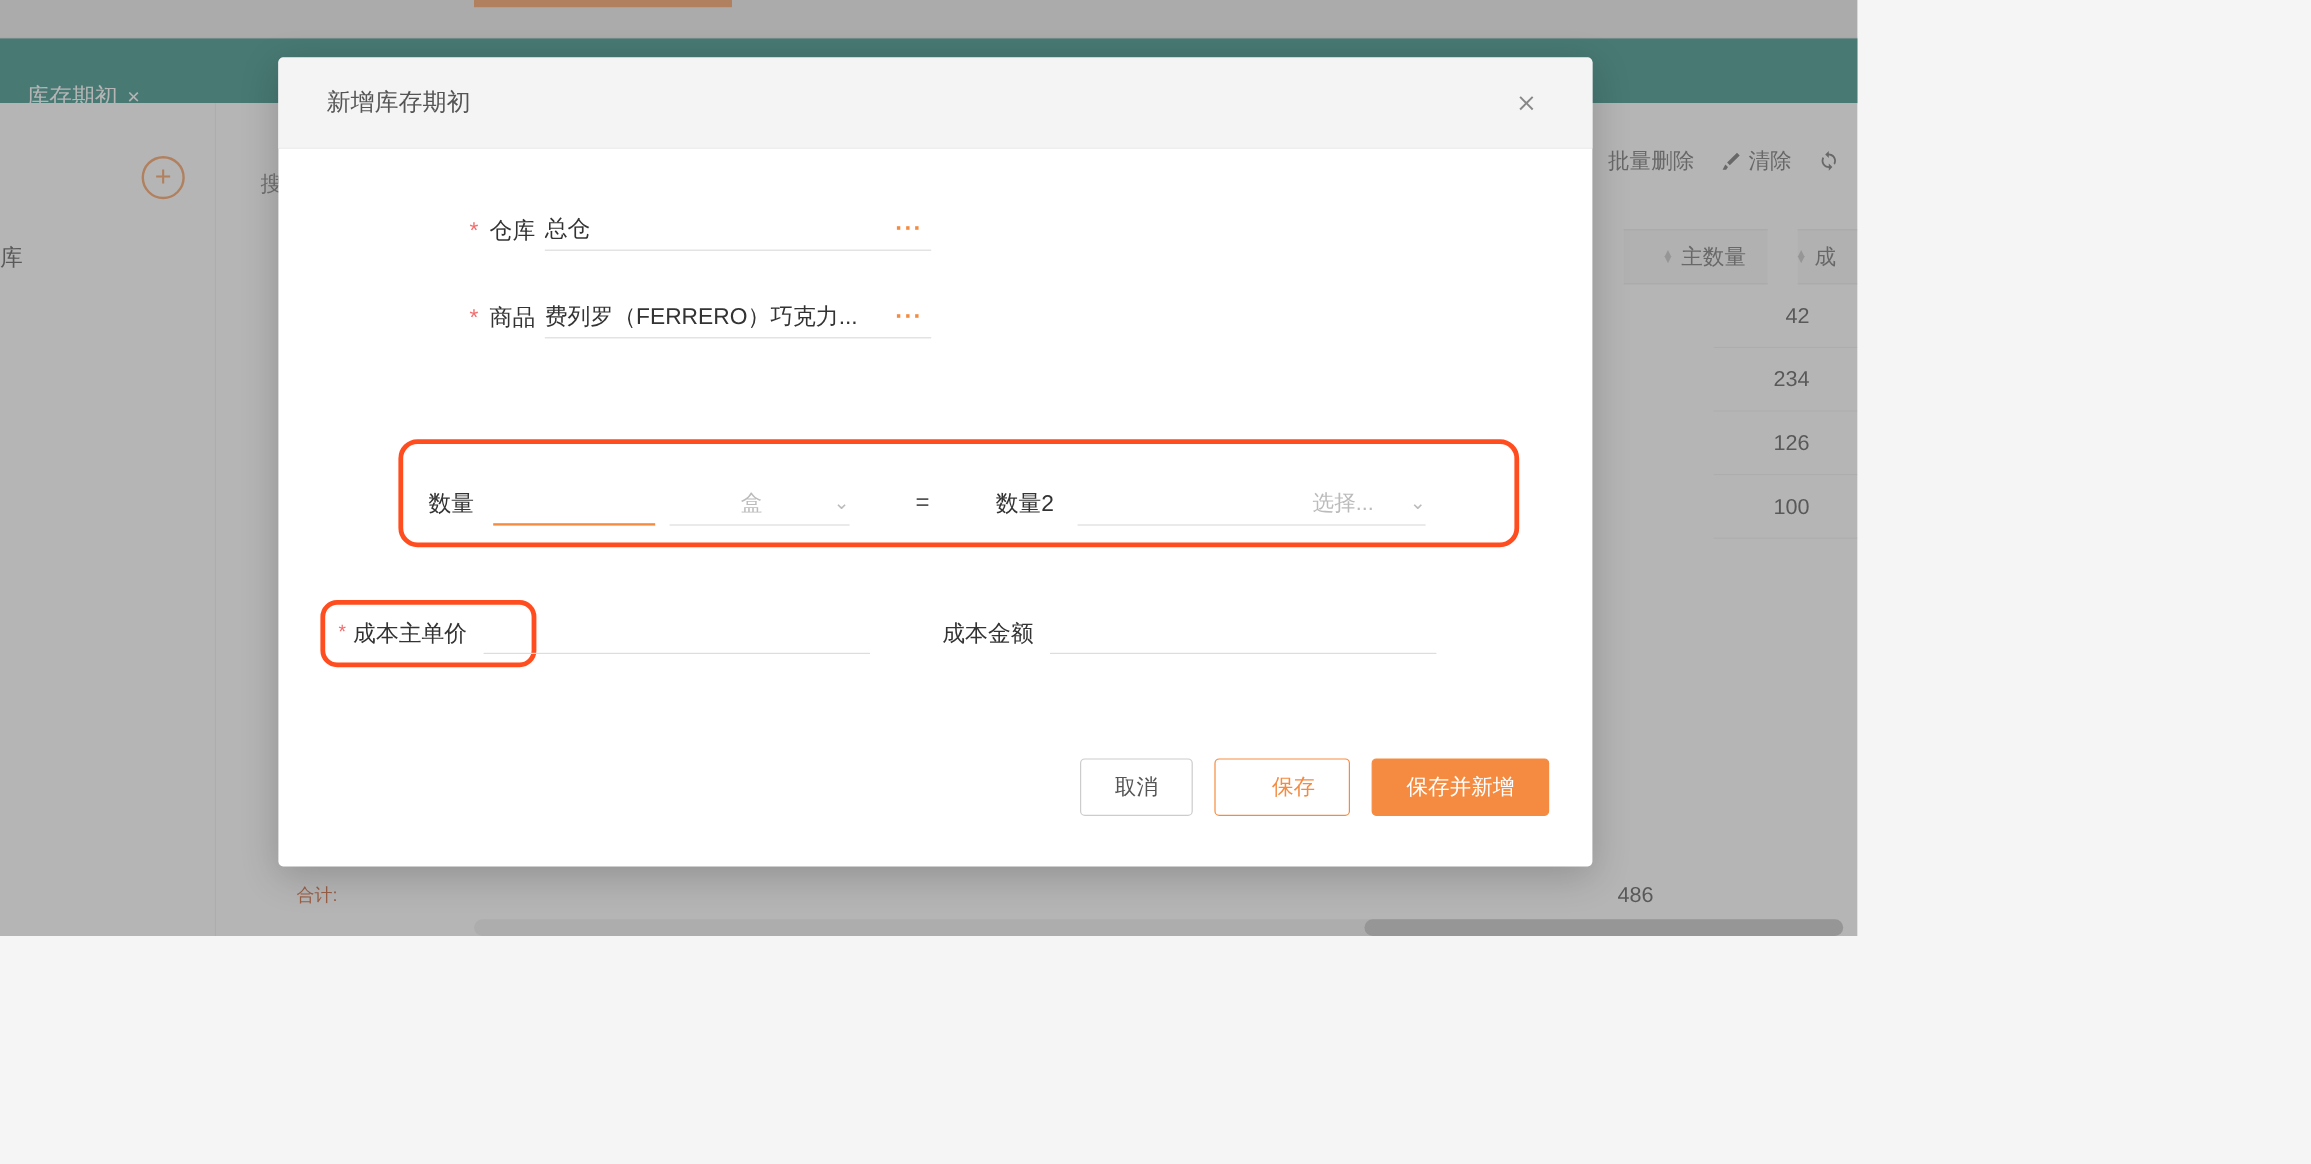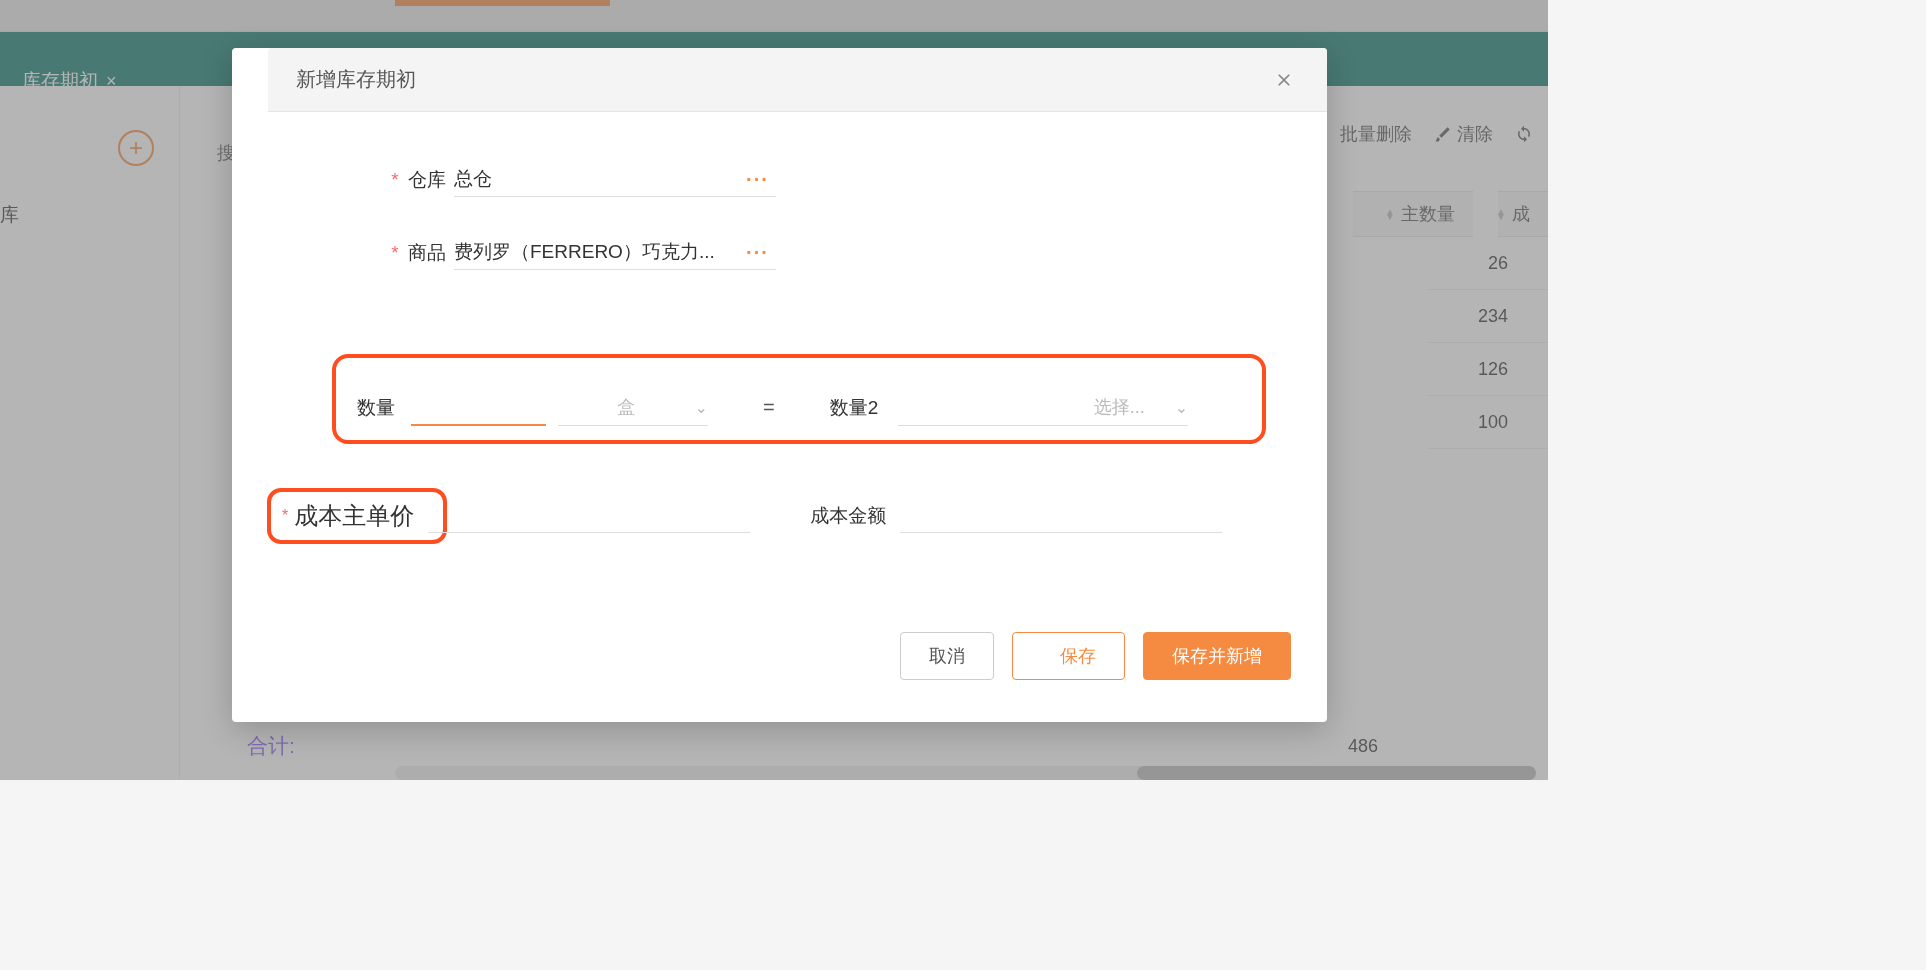--- a/index.html
+++ b/index.html
@@ -186,22 +186,22 @@
       position: absolute;
       bottom: 12px;
       left: 37px;
       right: 0;
       height: 44px;
       display: flex;
       align-items: center;
       background: #fff;
     }
     .footer-label {
-      font-size: 21px;
-      color: #8b5cf6;
+      font-size: 15px;
+      color: #c2410c;
       margin-left: 30px;
     }
     .footer-total {
       position: absolute;
       right: 170px;
       font-size: 18px;
       color: #333;
     }
     .scroll-track {
       position: absolute;
@@ -236,29 +236,28 @@
       left: 232px;
       width: 1095px;
       height: 674px;
       background: #fff;
       border-radius: 4px;
       box-shadow: 0 8px 32px rgba(0,0,0,0.2);
       display: flex;
       flex-direction: column;
     }
     .modal-header {
-      height: 64px;
+      height: 76px;
       background: #f4f4f4;
       border-bottom: 1px solid #e5e5e5;
       display: flex;
       align-items: center;
       justify-content: space-between;
-      padding: 0 28px;
+      padding: 0 40px;
       border-radius: 4px 4px 0 0;
-      margin-left: 36px;
     }
     .modal-title {
       font-size: 20px;
       color: #555;
     }
     .modal-close {
       font-size: 22px;
       color: #888;
       cursor: pointer;
       width: 30px;
@@ -400,21 +399,21 @@
     }
     
     .cost-row {
       position: absolute;
       top: 386px;
       left: 50px;
       display: flex;
       align-items: center;
     }
     .cost-label {
-      font-size: 24px;
+      font-size: 19px;
       color: #333;
     }
     .cost-input {
       width: 322px;
       border: none;
       border-bottom: 1px solid #ddd;
       font-size: 19px;
       padding: 6px 0;
       outline: none;
       margin-left: 14px;
@@ -523,21 +522,21 @@
         </div>
         <div class="table-header-cell th-cost">
           <span class="sort-arrows">
               <span>▲</span>
               <span>▼</span>
             </span>
           <span>成</span>
         </div>
 
         <div class="table-row" style="top:46px;">
-          <div class="cell-qty">26</div>
+          <div class="cell-qty">42</div>
         </div>
         <div class="table-row" style="top:99px;">
           <div class="cell-qty">234</div>
         </div>
         <div class="table-row" style="top:152px;">
           <div class="cell-qty">126</div>
         </div>
         <div class="table-row" style="top:205px;">
           <div class="cell-qty">100</div>
         </div>

